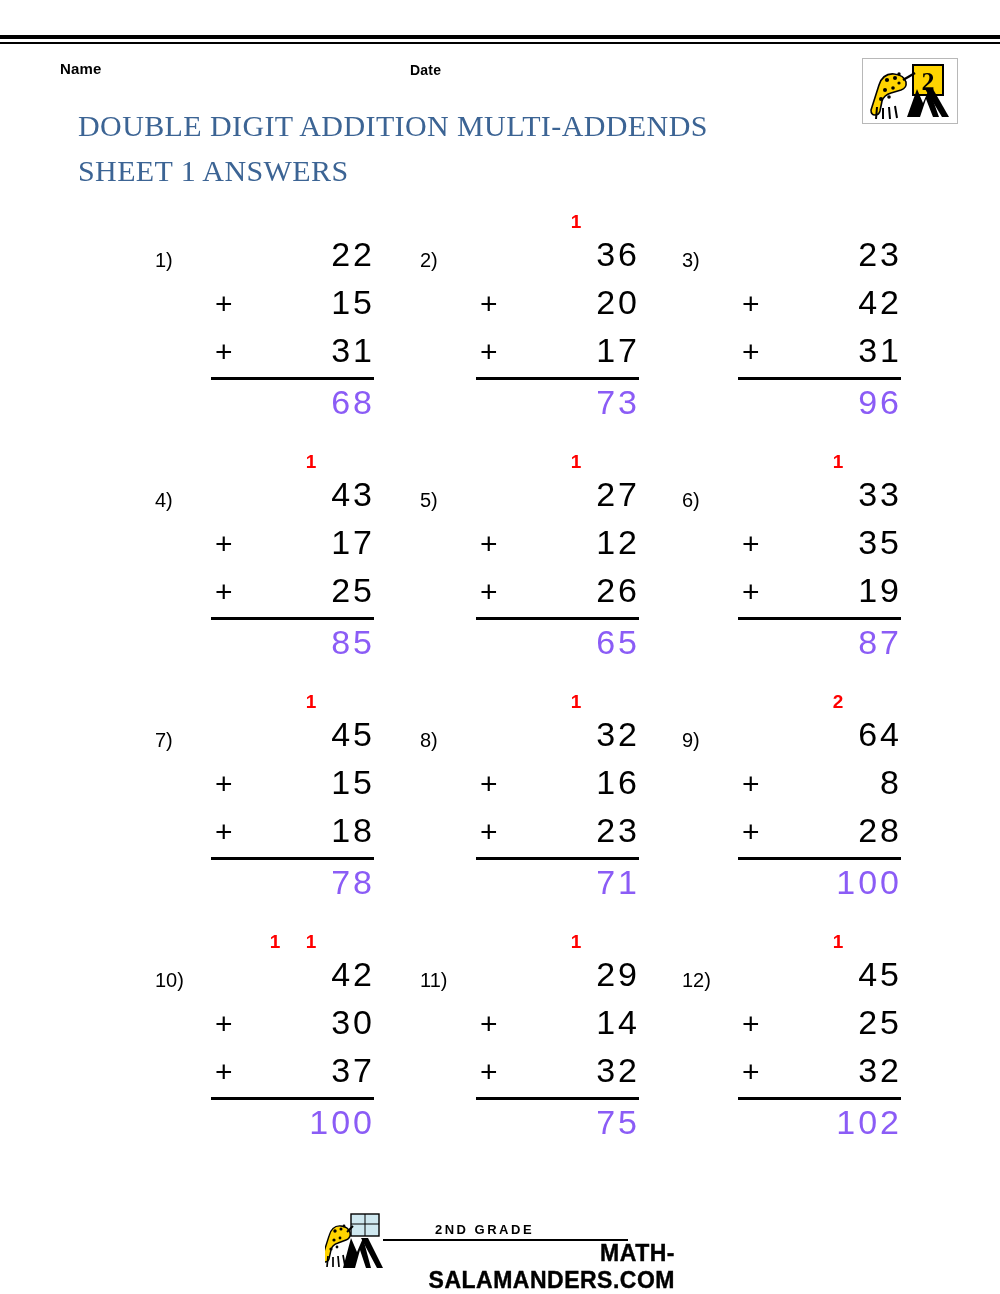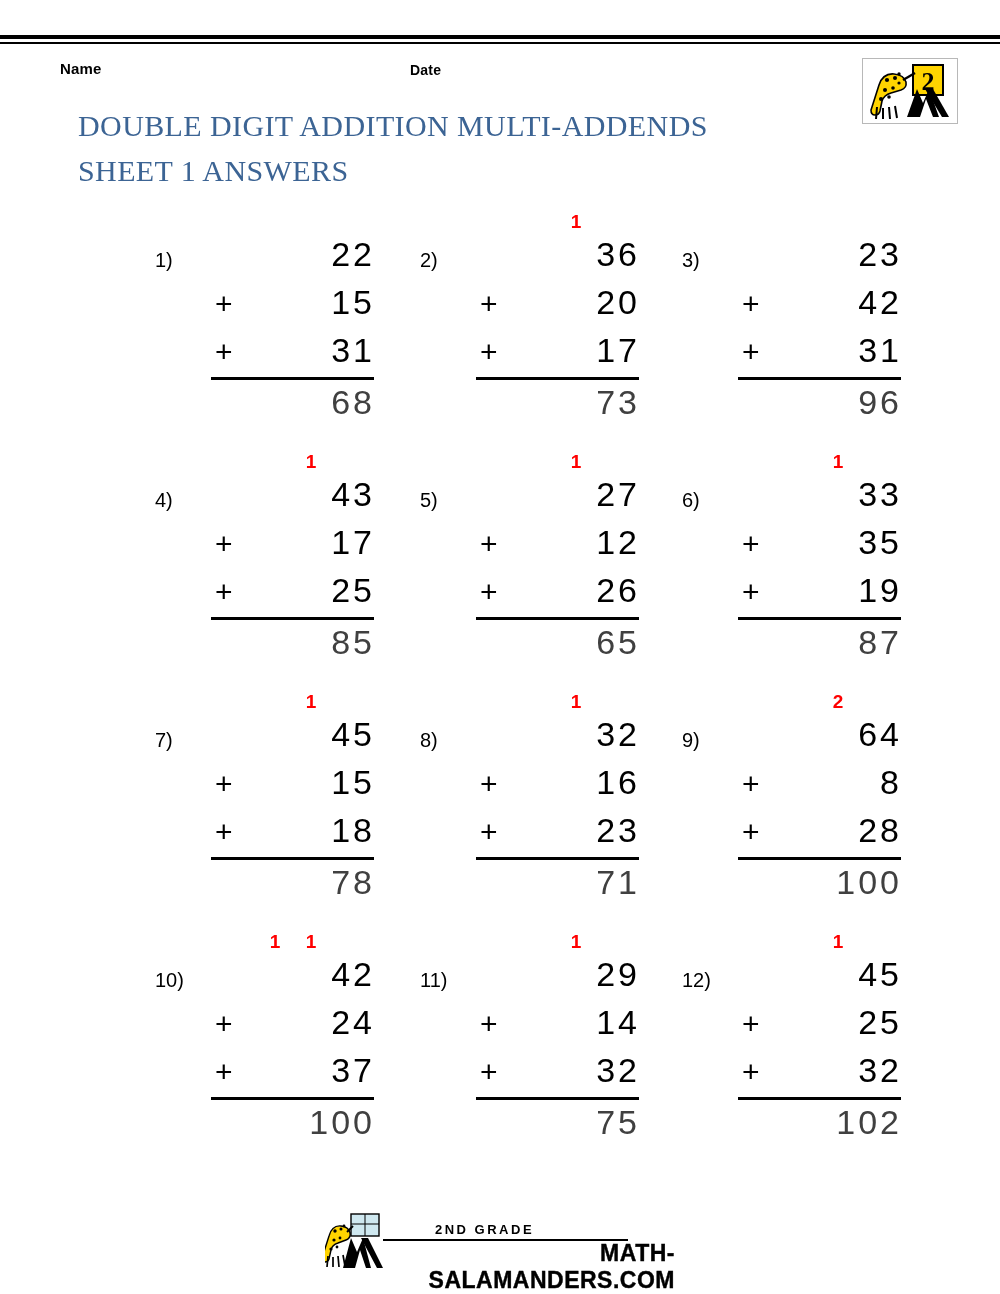--- a/index.html
+++ b/index.html
@@ -165,21 +165,21 @@
     height: 0;
     border-top: 3px solid #000;
   }
 
   .answer {
     position: absolute;
     right: 8px;
     top: 178px;
     font-size: 34px;
     letter-spacing: 3px;
-    color: #404040;
+    color: #8b5cf6;
     font-family: "Liberation Sans", sans-serif;
     text-align: center;
     white-space: pre;
   }
 
   
   .footer {
     position: absolute;
     left: 0;
     top: 1208px;
@@ -478,21 +478,21 @@
       <div class="stack">
         <div class="carries">
           <span class="carry hundreds">1</span>
           <span class="carry tens">1</span>
         </div>
         <div class="addrow">
           <span class="num">42</span>
         </div>
         <div class="addrow">
           <span class="plus">+</span>
-          <span class="num">24</span>
+          <span class="num">30</span>
         </div>
         <div class="addrow">
           <span class="plus">+</span>
           <span class="num">37</span>
         </div>
         <div class="sumline"></div>
         <div class="answer">100</div>
       </div>
     </div>
 

